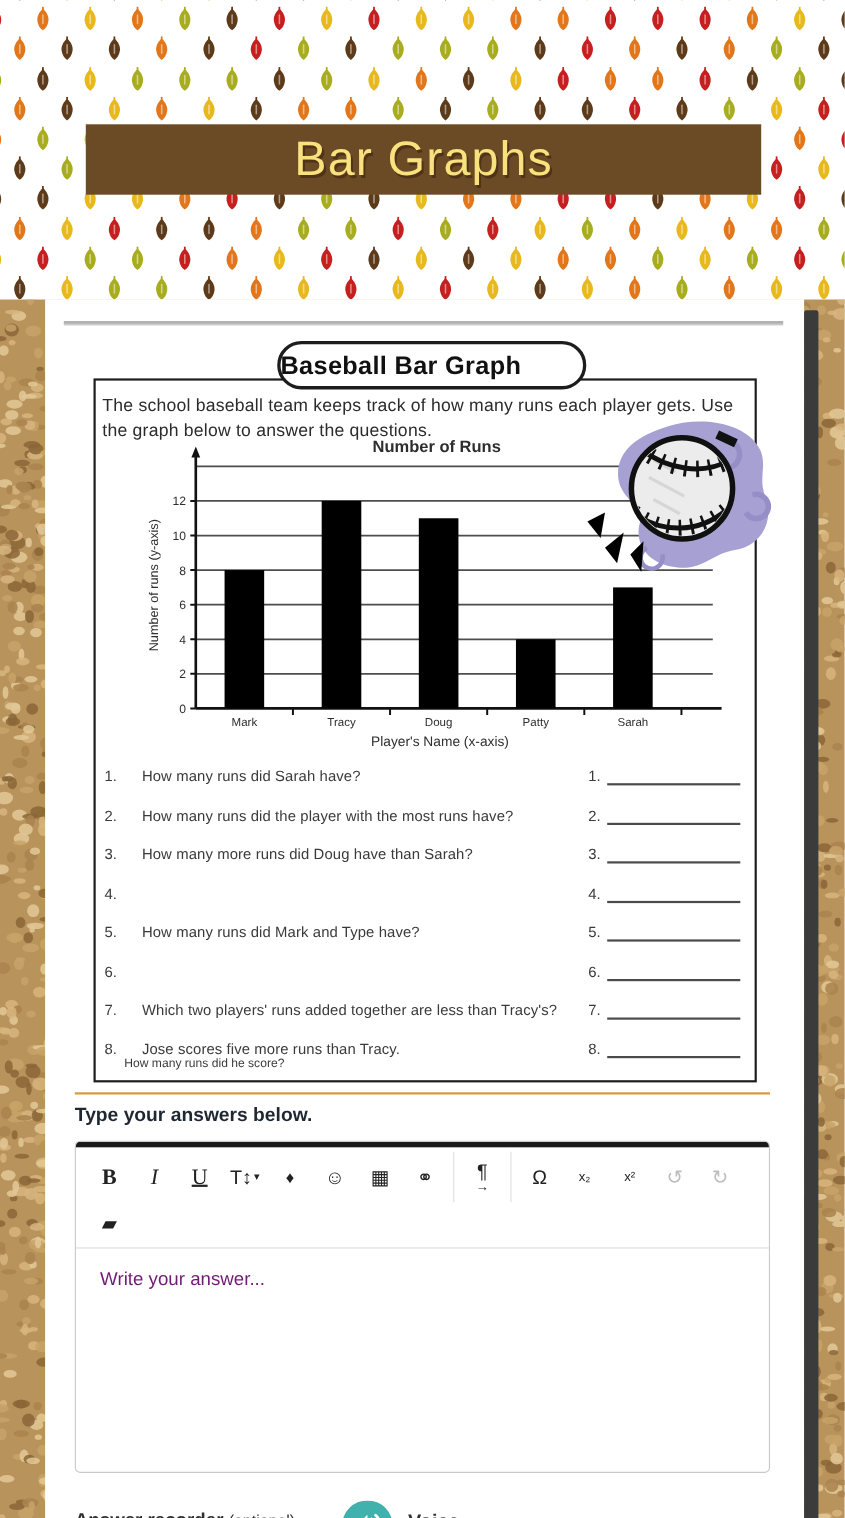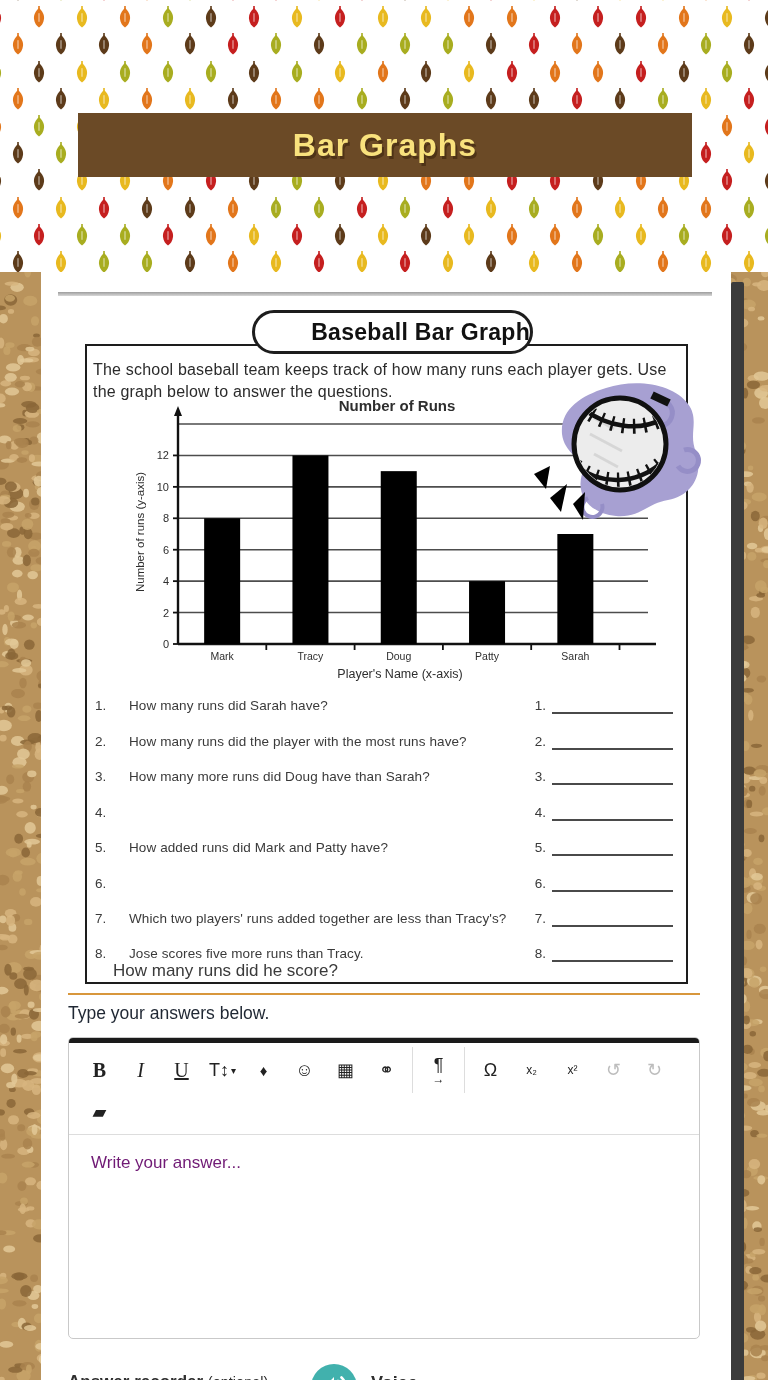--- a/index.html
+++ b/index.html
@@ -5,57 +5,57 @@
   * { margin:0; padding:0; box-sizing:border-box; }
   html,body { width:768px; height:1380px; overflow:hidden; position:relative;
     font-family:"Liberation Sans", sans-serif; background:#fff; }
 
   
   #pattern-section { position:absolute; left:0; top:0; width:768px; height:272px;
     background:#fff; overflow:hidden; z-index:3; }
   .leaf { position:absolute; }
   #title-banner { position:absolute; left:78px; top:113px; width:614px; height:64px;
     display:flex; align-items:center; justify-content:center; z-index:5; }
-  #title-banner span { font-size:32px; font-weight:bold; letter-spacing:1px;
+  #title-banner span { font-size:44px; font-weight:normal; letter-spacing:1px;
     text-shadow:2px 3px 0 rgba(55,33,10,.55); }
 
   
   #cork { position:absolute; left:0; top:272px; width:768px; height:1108px; z-index:0; }
   #scrollbar { position:absolute; left:731px; top:282px; width:13px; height:1098px;
     z-index:2; border-radius:2px 2px 0 0; }
 
   
   #card { position:absolute; left:41px; top:272px; width:690px; height:1108px;
     background:#fff; z-index:1; overflow:hidden; }
 
   .scan-topline { position:absolute; left:17px; top:20px; width:654px; height:4px;
     background:linear-gradient(#9d9d9d,#d8d8d8); }
   .ws-frame { position:absolute; left:44px; top:72px; width:603px; height:640px;
     border:2px solid #1d1d1d; }
   .ws-title-pill { position:absolute; left:211px; top:38px; width:281px; height:44px;
     background:#fff; border:3px solid #1d1d1d; border-radius:24px; z-index:4;
-    display:flex; align-items:center; justify-content:flex-end; }
+    display:flex; align-items:center; justify-content:flex-start; }
   .ws-title-pill span { font-size:23px; font-weight:bold; color:#111; letter-spacing:.3px; }
   .ws-desc { position:absolute; left:52px; top:87px; width:600px; font-size:16px;
     line-height:1.4; color:#2b2b2b; letter-spacing:.2px; }
 
   #chart-svg { position:absolute; left:59px; top:120px; width:600px; height:300px;
     overflow:visible; }
   #chart-svg text { font-family:"Liberation Sans", sans-serif; fill:#2e2e2e; }
 
   .q-row { position:absolute; left:0; width:690px; height:32px; }
   .q-num  { position:absolute; left:54px; top:0; font-size:13.5px; color:#3a3a3a; }
   .q-text { position:absolute; left:72px; top:0; font-size:13.5px; color:#3a3a3a; letter-spacing:.1px;margin-left:16px; }
-  .q-text2{ position:absolute; left:72px; top:15px; font-size:17px; color:#3a3a3a;text-align:center; }
+  .q-text2{ position:absolute; left:72px; top:15px; font-size:11px; color:#3a3a3a;text-align:center; }
   .a-num  { position:absolute; left:487px; top:0; width:18px; text-align:right;
     font-size:13.5px; color:#3a3a3a; }
   .a-line { position:absolute; left:511px; top:14px; width:121px; height:2px; background:#4a4a4a; }
 
   .divider { position:absolute; left:27px; top:721px; width:632px; height:2px; }
-  .prompt  { position:absolute; left:27px; top:731px; font-size:17.5px; color:#1f2733; }
+  .prompt  { position:absolute; left:27px; top:731px; font-size:17.5px; color:#1f2733;font-weight:bold; }
 
   
   .editor { position:absolute; left:27px; top:765px; width:632px; height:302px;
     background:#fff; border:1px solid #c9c9c9; border-radius:5px; overflow:hidden; }
   .editor-topbar { width:100%; height:5px; background:#1a1a1a; }
   .toolbar { padding:4px 10px 0 10px; }
   .tb-row { display:flex; align-items:center; }
   .tb-btn { width:41px; height:38px; display:flex; align-items:center; justify-content:center;
     font-size:18px; color:#222; background:none; border:none; cursor:pointer; }
   .tb-btn.serif { font-family:"Liberation Serif", serif; font-size:20px; }
@@ -1768,21 +1768,21 @@
         <span class="a-num">3.</span>
         <span class="a-line"></span>
       </div>
       <div class="q-row" style="top: 533px;">
         <span class="q-num">4.</span>
         <span class="a-num">4.</span>
         <span class="a-line"></span>
       </div>
       <div class="q-row" style="top: 568px;">
         <span class="q-num">5.</span>
-        <span class="q-text">How added runs did Mark and Patty have?</span>
+        <span class="q-text">How many runs did Mark and Type have?</span>
         <span class="a-num">5.</span>
         <span class="a-line"></span>
       </div>
       <div class="q-row" style="top: 604px;">
         <span class="q-num">6.</span>
         <span class="a-num">6.</span>
         <span class="a-line"></span>
       </div>
       <div class="q-row" style="top: 639px;">
         <span class="q-num">7.</span>

